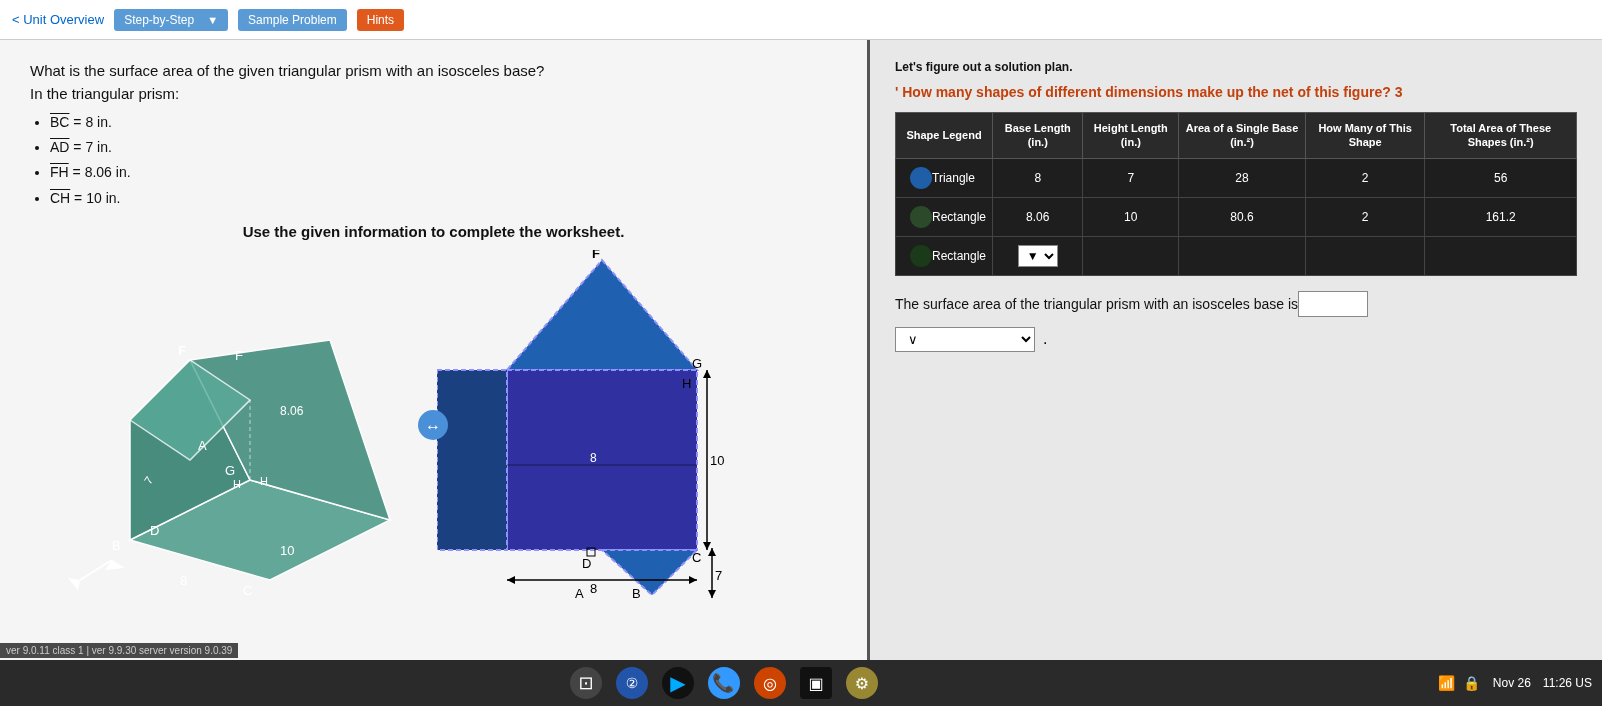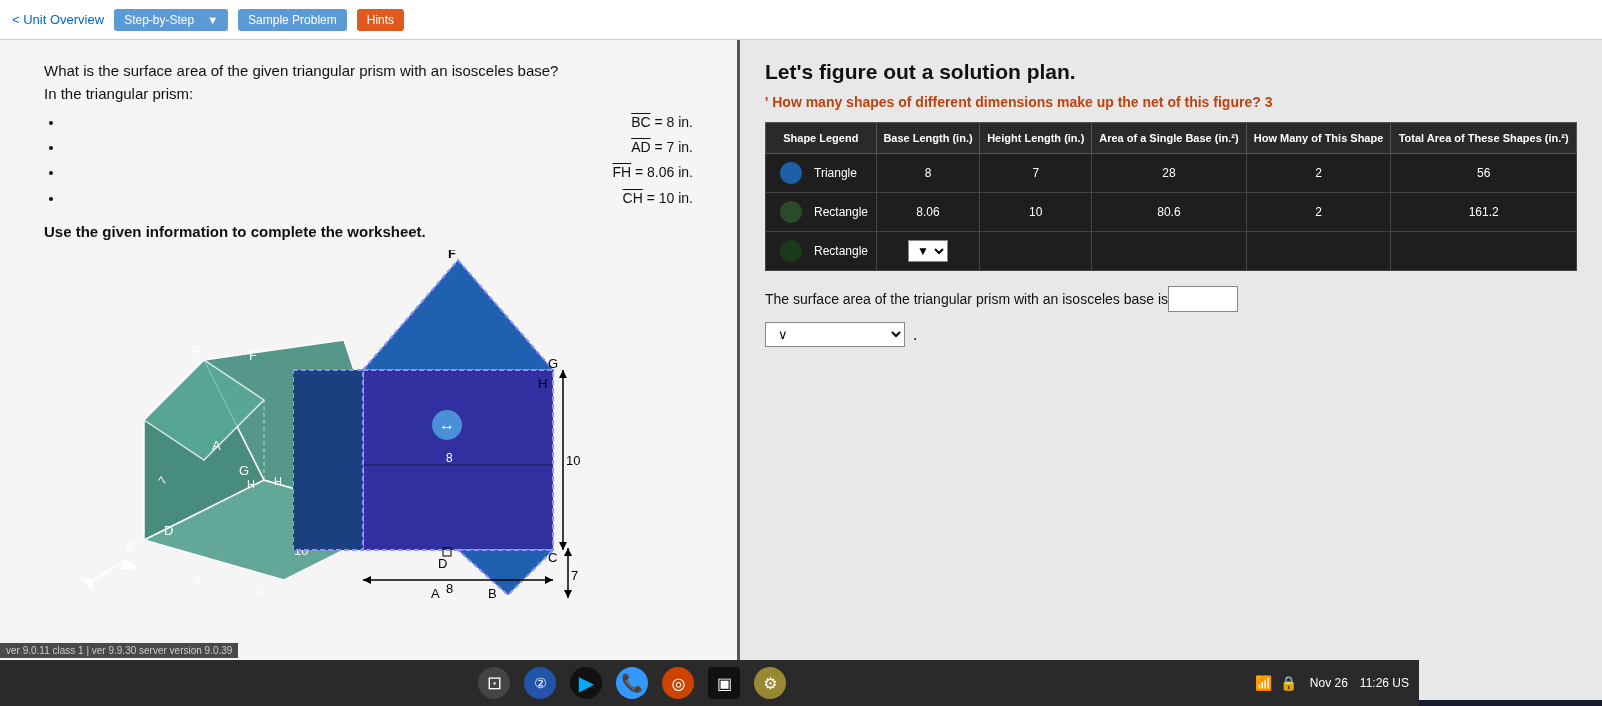--- a/index.html
+++ b/index.html
@@ -14,70 +14,70 @@
 
     .main-container {
       display: flex;
       width: 1602px;
       height: 660px;
       background: #fff;
     }
 
     
     .left-panel {
-      width: 740px;
+      width: 870px;
       background: #f5f5f5;
-      padding: 20px 44px;
+      padding: 20px 30px;
       position: relative;
       border-right: 3px solid #555;
     }
 
     .problem-text {
       font-size: 15px;
       color: #111;
       margin-bottom: 8px;
       line-height: 1.5;
     }
     .problem-text ul {
       list-style: disc;
       margin-left: 20px;
       margin-top: 5px;
-      text-align: right;
     }
     .problem-text ul li {
       font-size: 14px;
       line-height: 1.8;
     }
     .overline { text-decoration: overline; }
 
     .use-info {
       font-size: 15px;
       font-weight: bold;
       color: #111;
       margin-top: 12px;
       margin-bottom: 10px;
+      text-align: center;
     }
 
     .diagram-area {
       position: relative;
       width: 100%;
       height: 380px;
       margin-top: 10px;
     }
 
     
     .right-panel {
       flex: 1;
       background: #e8e8e8;
       padding: 20px 25px;
       overflow: hidden;
     }
 
     .solution-title {
-      font-size: 21px;
+      font-size: 12px;
       font-weight: bold;
       color: #111;
       margin-bottom: 10px;
     }
 
     .how-many-shapes {
       font-size: 14px;
       color: #c2410c;
       margin-bottom: 12px;
     }
@@ -109,21 +109,21 @@
       color: #fff;
       padding: 8px 6px;
       text-align: center;
       border: 1px solid #444;
       font-size: 12px;
       vertical-align: middle;
     }
     .shape-legend-cell {
       display: flex;
       align-items: center;
-      gap: 12px;
+      gap: 0;
       justify-content: flex-start;
       padding-left: 8px;
     }
     .shape-dot {
       width: 22px;
       height: 22px;
       border-radius: 50%;
       display: inline-block;
       flex-shrink: 0;
     }
@@ -225,21 +225,21 @@
     }
     .nav-chevron {
       font-size: 11px;
     }
 
     
     .taskbar {
       position: absolute;
       bottom: 0;
       left: 0;
-      width: 1419px;
+      width: 1602px;
       height: 46px;
       background: #2a2a2a;
       display: flex;
       align-items: center;
       justify-content: space-between;
       padding: 0 10px;
     }
     .taskbar-left {
       display: flex;
       align-items: center;

